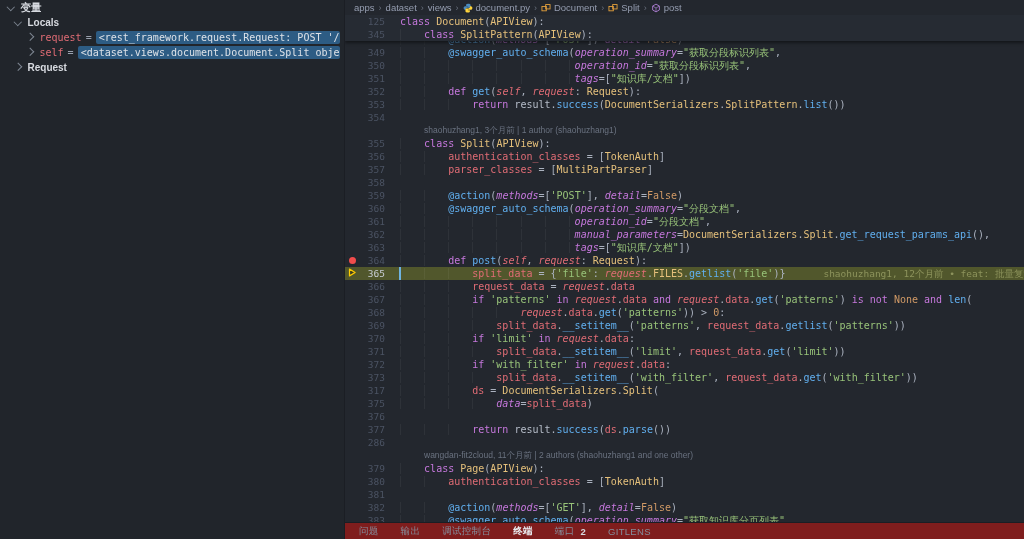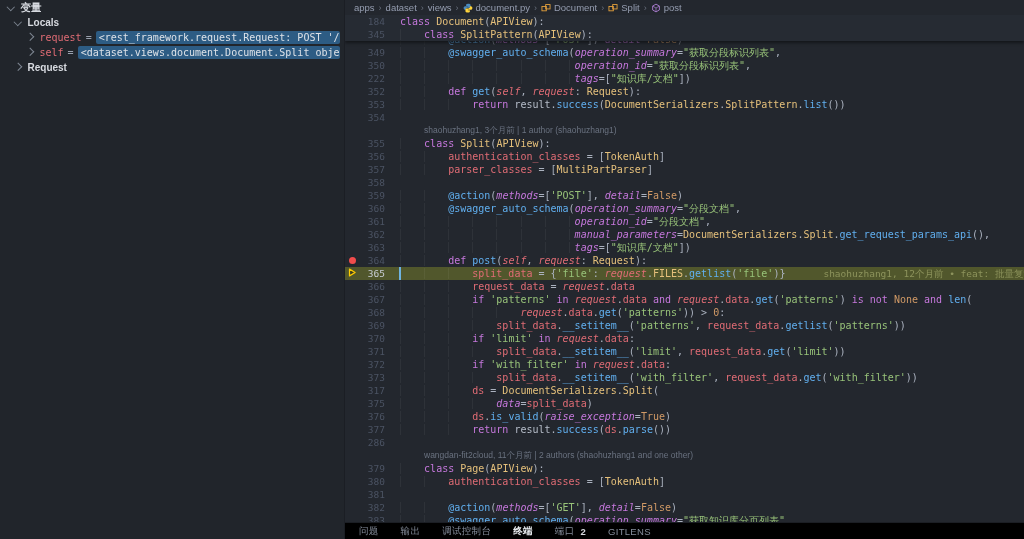--- a/index.html
+++ b/index.html
@@ -50,21 +50,21 @@
   .bpdot{display:inline-block;width:7px;height:7px;border-radius:50%;
          background:#f14c4c;margin-top:3px;}
   .t-w{color:#abb2bf;background:repeating-linear-gradient(to right,
         rgba(255,255,255,0.05) 0 1px,transparent 1px 24.1px);}
   .t-p{color:#abb2bf;} .t-k{color:#c678dd;} .t-c{color:#e5c07b;}
   .t-f{color:#61afef;} .t-v{color:#e06c75;} .t-g{color:#98c379;}
   .t-o{color:#d19a66;} .t-m{color:#b6bdc9;}
   .t-a{color:#c678dd;font-style:italic;margin-top:12px;}
   .t-s{color:#e06c75;font-style:italic;}
   
-  .panelbar{position:absolute;left:0;right:0;bottom:0;height:17px;background:#000000;
+  .panelbar{position:absolute;left:0;right:0;bottom:0;height:17px;background:#7f1d1d;
             border-top:1px solid #1b1e24;display:flex;align-items:center;
             padding-left:14px;gap:22px;box-sizing:border-box;}
   .ptab{font-size:9.5px;color:#868e9c;display:flex;align-items:center;gap:6px;
         letter-spacing:.3px;}
   .ptab.active{color:#eaedf1;font-weight:bold;}
   .pbadge{color:#d7dae0;font-weight:bold;font-size:9.5px;}
 </style>
 </head>
 <body>
 
@@ -147,30 +147,30 @@
             <svg width="10" height="10" viewBox="0 0 16 16">
               <path fill="none" stroke="#b180d7" stroke-width="1.4" d="M8 1.8l5.4 3.1v6.2L8 14.2l-5.4-3.1V4.9z"></path>
               <path fill="none" stroke="#b180d7" stroke-width="1.1" d="M2.8 5l5.2 3 5.2-3M8 8v6"></path>
             </svg>
           </span>
           <span>post</span>
         </span>
       </div>
     <div class="editor">
       <div class="sticky" id="sticky">
-          <div class="row"><span class="gicon"></span><span class="ln">184</span><span class="txt"><span class="t-k">class</span><span class="t-p"> </span><span class="t-c">Document</span><span class="t-p">(</span><span class="t-c">APIView</span><span class="t-p">):</span></span></div>
+          <div class="row"><span class="gicon"></span><span class="ln">125</span><span class="txt"><span class="t-k">class</span><span class="t-p"> </span><span class="t-c">Document</span><span class="t-p">(</span><span class="t-c">APIView</span><span class="t-p">):</span></span></div>
           <div class="row"><span class="gicon"></span><span class="ln">345</span><span class="txt"><span class="t-w">    </span><span class="t-k">class</span><span class="t-p"> </span><span class="t-c">SplitPattern</span><span class="t-p">(</span><span class="t-c">APIView</span><span class="t-p">):</span></span></div>
         </div>
       <div class="sliver" id="sliver">
           <div class="row"><span class="gicon"></span><span class="ln"></span><span class="txt"><span class="t-w">        </span><span class="t-f">@action</span><span class="t-p">(</span><span class="t-a">methods</span><span class="t-p">=[</span><span class="t-g">'POST'</span><span class="t-p">], </span><span class="t-a">detail</span><span class="t-p">=</span><span class="t-o">False</span><span class="t-p">)</span></span></div>
         </div>
       <div id="code">
           <div class="row"><span class="gicon"></span><span class="ln">349</span><span class="txt"><span class="t-w">        </span><span class="t-f">@swagger_auto_schema</span><span class="t-p">(</span><span class="t-a">operation_summary</span><span class="t-p">=</span><span class="t-g">"获取分段标识列表"</span><span class="t-p">,</span></span></div>
           <div class="row"><span class="gicon"></span><span class="ln">350</span><span class="txt"><span class="t-w">                             </span><span class="t-a">operation_id</span><span class="t-p">=</span><span class="t-g">"获取分段标识列表"</span><span class="t-p">,</span></span></div>
-          <div class="row"><span class="gicon"></span><span class="ln">222</span><span class="txt"><span class="t-w">                             </span><span class="t-a">tags</span><span class="t-p">=[</span><span class="t-g">"知识库/文档"</span><span class="t-p">])</span></span></div>
+          <div class="row"><span class="gicon"></span><span class="ln">351</span><span class="txt"><span class="t-w">                             </span><span class="t-a">tags</span><span class="t-p">=[</span><span class="t-g">"知识库/文档"</span><span class="t-p">])</span></span></div>
           <div class="row"><span class="gicon"></span><span class="ln">352</span><span class="txt"><span class="t-w">        </span><span class="t-k">def</span><span class="t-p"> </span><span class="t-f">get</span><span class="t-p">(</span><span class="t-s">self</span><span class="t-p">, </span><span class="t-s">request</span><span class="t-p">: </span><span class="t-c">Request</span><span class="t-p">):</span></span></div>
           <div class="row"><span class="gicon"></span><span class="ln">353</span><span class="txt"><span class="t-w">            </span><span class="t-k">return</span><span class="t-p"> </span><span class="t-m">result</span><span class="t-p">.</span><span class="t-f">success</span><span class="t-p">(</span><span class="t-c">DocumentSerializers</span><span class="t-p">.</span><span class="t-c">SplitPattern</span><span class="t-p">.</span><span class="t-f">list</span><span class="t-p">())</span></span></div>
           <div class="row"><span class="gicon"></span><span class="ln">354</span><span class="txt"></span></div>
           <div class="row lens"><span class="lenstext">shaohuzhang1, 3个月前 | 1 author (shaohuzhang1)</span></div>
           <div class="row"><span class="gicon"></span><span class="ln">355</span><span class="txt"><span class="t-w">    </span><span class="t-k">class</span><span class="t-p"> </span><span class="t-c">Split</span><span class="t-p">(</span><span class="t-c">APIView</span><span class="t-p">):</span></span></div>
           <div class="row"><span class="gicon"></span><span class="ln">356</span><span class="txt"><span class="t-w">        </span><span class="t-v">authentication_classes</span><span class="t-p"> = [</span><span class="t-c">TokenAuth</span><span class="t-p">]</span></span></div>
           <div class="row"><span class="gicon"></span><span class="ln">357</span><span class="txt"><span class="t-w">        </span><span class="t-v">parser_classes</span><span class="t-p"> = [</span><span class="t-c">MultiPartParser</span><span class="t-p">]</span></span></div>
           <div class="row"><span class="gicon"></span><span class="ln">358</span><span class="txt"></span></div>
           <div class="row"><span class="gicon"></span><span class="ln">359</span><span class="txt"><span class="t-w">        </span><span class="t-f">@action</span><span class="t-p">(</span><span class="t-a">methods</span><span class="t-p">=[</span><span class="t-g">'POST'</span><span class="t-p">], </span><span class="t-a">detail</span><span class="t-p">=</span><span class="t-o">False</span><span class="t-p">)</span></span></div>
           <div class="row"><span class="gicon"></span><span class="ln">360</span><span class="txt"><span class="t-w">        </span><span class="t-f">@swagger_auto_schema</span><span class="t-p">(</span><span class="t-a">operation_summary</span><span class="t-p">=</span><span class="t-g">"分段文档"</span><span class="t-p">,</span></span></div>
@@ -184,21 +184,21 @@
           <div class="row"><span class="gicon"></span><span class="ln">366</span><span class="txt"><span class="t-w">            </span><span class="t-v">request_data</span><span class="t-p"> = </span><span class="t-s">request</span><span class="t-p">.</span><span class="t-v">data</span></span></div>
           <div class="row"><span class="gicon"></span><span class="ln">367</span><span class="txt"><span class="t-w">            </span><span class="t-k">if</span><span class="t-p"> </span><span class="t-g">'patterns'</span><span class="t-p"> </span><span class="t-k">in</span><span class="t-p"> </span><span class="t-s">request</span><span class="t-p">.</span><span class="t-v">data</span><span class="t-p"> </span><span class="t-k">and</span><span class="t-p"> </span><span class="t-s">request</span><span class="t-p">.</span><span class="t-v">data</span><span class="t-p">.</span><span class="t-f">get</span><span class="t-p">(</span><span class="t-g">'patterns'</span><span class="t-p">) </span><span class="t-k">is</span><span class="t-p"> </span><span class="t-k">not</span><span class="t-p"> </span><span class="t-o">None</span><span class="t-p"> </span><span class="t-k">and</span><span class="t-p"> </span><span class="t-f">len</span><span class="t-p">(</span></span></div>
           <div class="row"><span class="gicon"></span><span class="ln">368</span><span class="txt"><span class="t-w">                    </span><span class="t-s">request</span><span class="t-p">.</span><span class="t-v">data</span><span class="t-p">.</span><span class="t-f">get</span><span class="t-p">(</span><span class="t-g">'patterns'</span><span class="t-p">)) &gt; </span><span class="t-o">0</span><span class="t-p">:</span></span></div>
           <div class="row"><span class="gicon"></span><span class="ln">369</span><span class="txt"><span class="t-w">                </span><span class="t-v">split_data</span><span class="t-p">.</span><span class="t-f">__setitem__</span><span class="t-p">(</span><span class="t-g">'patterns'</span><span class="t-p">, </span><span class="t-v">request_data</span><span class="t-p">.</span><span class="t-f">getlist</span><span class="t-p">(</span><span class="t-g">'patterns'</span><span class="t-p">))</span></span></div>
           <div class="row"><span class="gicon"></span><span class="ln">370</span><span class="txt"><span class="t-w">            </span><span class="t-k">if</span><span class="t-p"> </span><span class="t-g">'limit'</span><span class="t-p"> </span><span class="t-k">in</span><span class="t-p"> </span><span class="t-s">request</span><span class="t-p">.</span><span class="t-v">data</span><span class="t-p">:</span></span></div>
           <div class="row"><span class="gicon"></span><span class="ln">371</span><span class="txt"><span class="t-w">                </span><span class="t-v">split_data</span><span class="t-p">.</span><span class="t-f">__setitem__</span><span class="t-p">(</span><span class="t-g">'limit'</span><span class="t-p">, </span><span class="t-v">request_data</span><span class="t-p">.</span><span class="t-f">get</span><span class="t-p">(</span><span class="t-g">'limit'</span><span class="t-p">))</span></span></div>
           <div class="row"><span class="gicon"></span><span class="ln">372</span><span class="txt"><span class="t-w">            </span><span class="t-k">if</span><span class="t-p"> </span><span class="t-g">'with_filter'</span><span class="t-p"> </span><span class="t-k">in</span><span class="t-p"> </span><span class="t-s">request</span><span class="t-p">.</span><span class="t-v">data</span><span class="t-p">:</span></span></div>
           <div class="row"><span class="gicon"></span><span class="ln">373</span><span class="txt"><span class="t-w">                </span><span class="t-v">split_data</span><span class="t-p">.</span><span class="t-f">__setitem__</span><span class="t-p">(</span><span class="t-g">'with_filter'</span><span class="t-p">, </span><span class="t-v">request_data</span><span class="t-p">.</span><span class="t-f">get</span><span class="t-p">(</span><span class="t-g">'with_filter'</span><span class="t-p">))</span></span></div>
           <div class="row"><span class="gicon"></span><span class="ln">317</span><span class="txt"><span class="t-w">            </span><span class="t-v">ds</span><span class="t-p"> = </span><span class="t-c">DocumentSerializers</span><span class="t-p">.</span><span class="t-c">Split</span><span class="t-p">(</span></span></div>
           <div class="row"><span class="gicon"></span><span class="ln">375</span><span class="txt"><span class="t-w">                </span><span class="t-a">data</span><span class="t-p">=</span><span class="t-v">split_data</span><span class="t-p">)</span></span></div>
-          <div class="row"><span class="gicon"></span><span class="ln">376</span><span class="txt"><span class="t-w">            </span><span class="t-v">ds</span><span class="t-p">.</span><span class="t-f">is_valid</span><span class="t-p">(</span><span class="t-a">raise_exception</span><span class="t-p">=</span><span class="t-o">True</span><span class="t-p">)</span></span></div>
+          <div class="row"><span class="gicon"></span><span class="ln">376</span></div>
           <div class="row"><span class="gicon"></span><span class="ln">377</span><span class="txt"><span class="t-w">            </span><span class="t-k">return</span><span class="t-p"> </span><span class="t-m">result</span><span class="t-p">.</span><span class="t-f">success</span><span class="t-p">(</span><span class="t-v">ds</span><span class="t-p">.</span><span class="t-f">parse</span><span class="t-p">())</span></span></div>
           <div class="row"><span class="gicon"></span><span class="ln">286</span><span class="txt"></span></div>
           <div class="row lens"><span class="lenstext">wangdan-fit2cloud, 11个月前 | 2 authors (shaohuzhang1 and one other)</span></div>
           <div class="row"><span class="gicon"></span><span class="ln">379</span><span class="txt"><span class="t-w">    </span><span class="t-k">class</span><span class="t-p"> </span><span class="t-c">Page</span><span class="t-p">(</span><span class="t-c">APIView</span><span class="t-p">):</span></span></div>
           <div class="row"><span class="gicon"></span><span class="ln">380</span><span class="txt"><span class="t-w">        </span><span class="t-v">authentication_classes</span><span class="t-p"> = [</span><span class="t-c">TokenAuth</span><span class="t-p">]</span></span></div>
           <div class="row"><span class="gicon"></span><span class="ln">381</span><span class="txt"></span></div>
           <div class="row"><span class="gicon"></span><span class="ln">382</span><span class="txt"><span class="t-w">        </span><span class="t-f">@action</span><span class="t-p">(</span><span class="t-a">methods</span><span class="t-p">=[</span><span class="t-g">'GET'</span><span class="t-p">], </span><span class="t-a">detail</span><span class="t-p">=</span><span class="t-o">False</span><span class="t-p">)</span></span></div>
           <div class="row"><span class="gicon"></span><span class="ln">383</span><span class="txt"><span class="t-w">        </span><span class="t-f">@swagger_auto_schema</span><span class="t-p">(</span><span class="t-a">operation_summary</span><span class="t-p">=</span><span class="t-g">"获取知识库分页列表"</span><span class="t-p">,</span></span></div>
         </div>
     </div>

